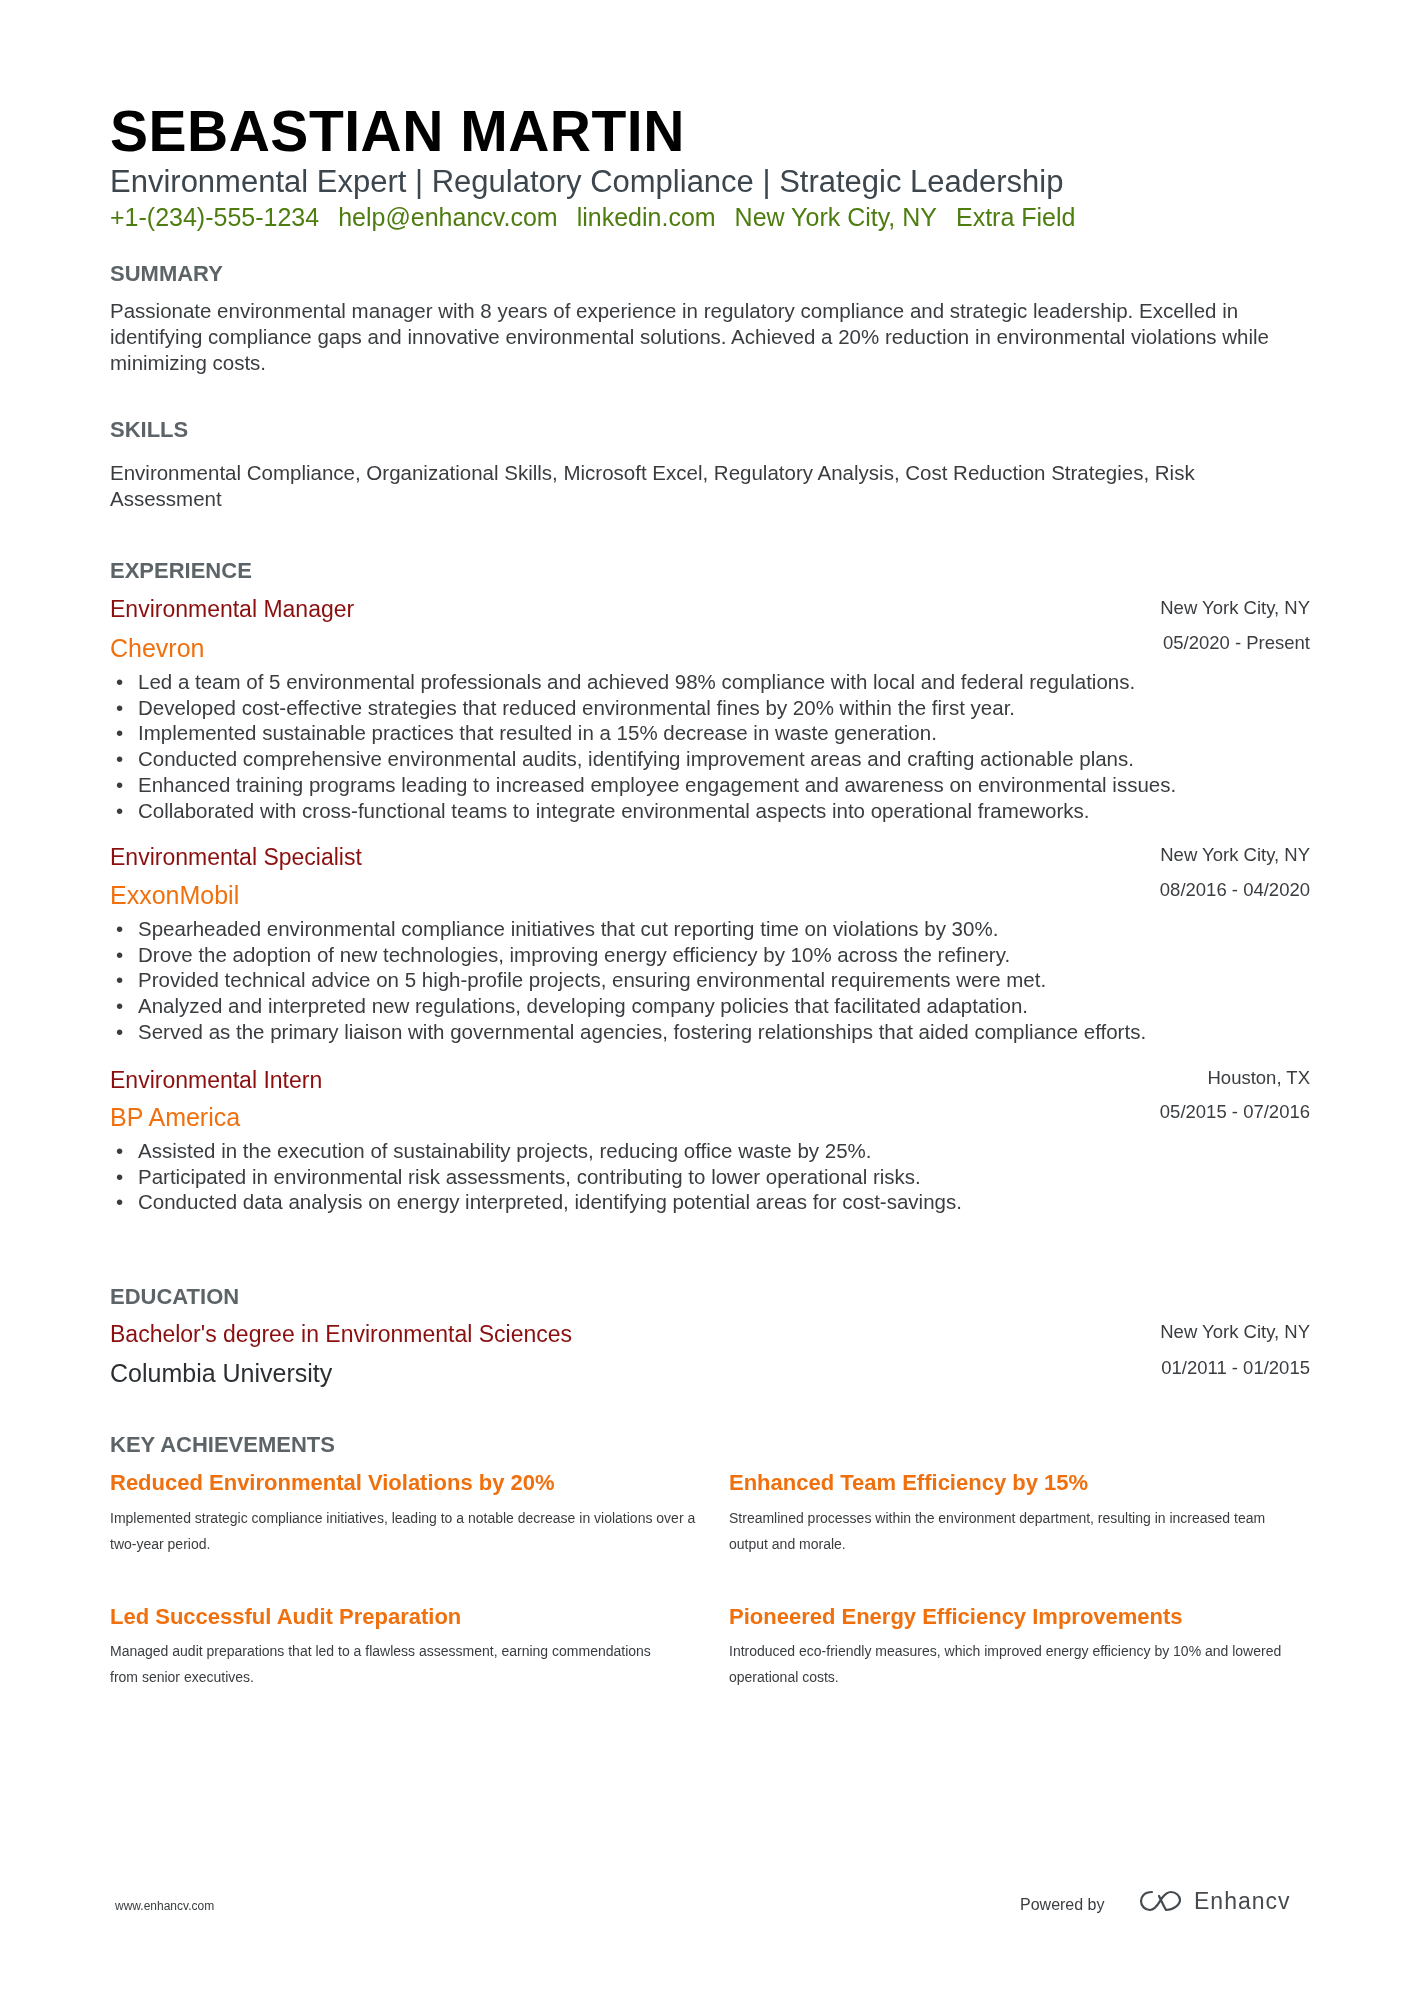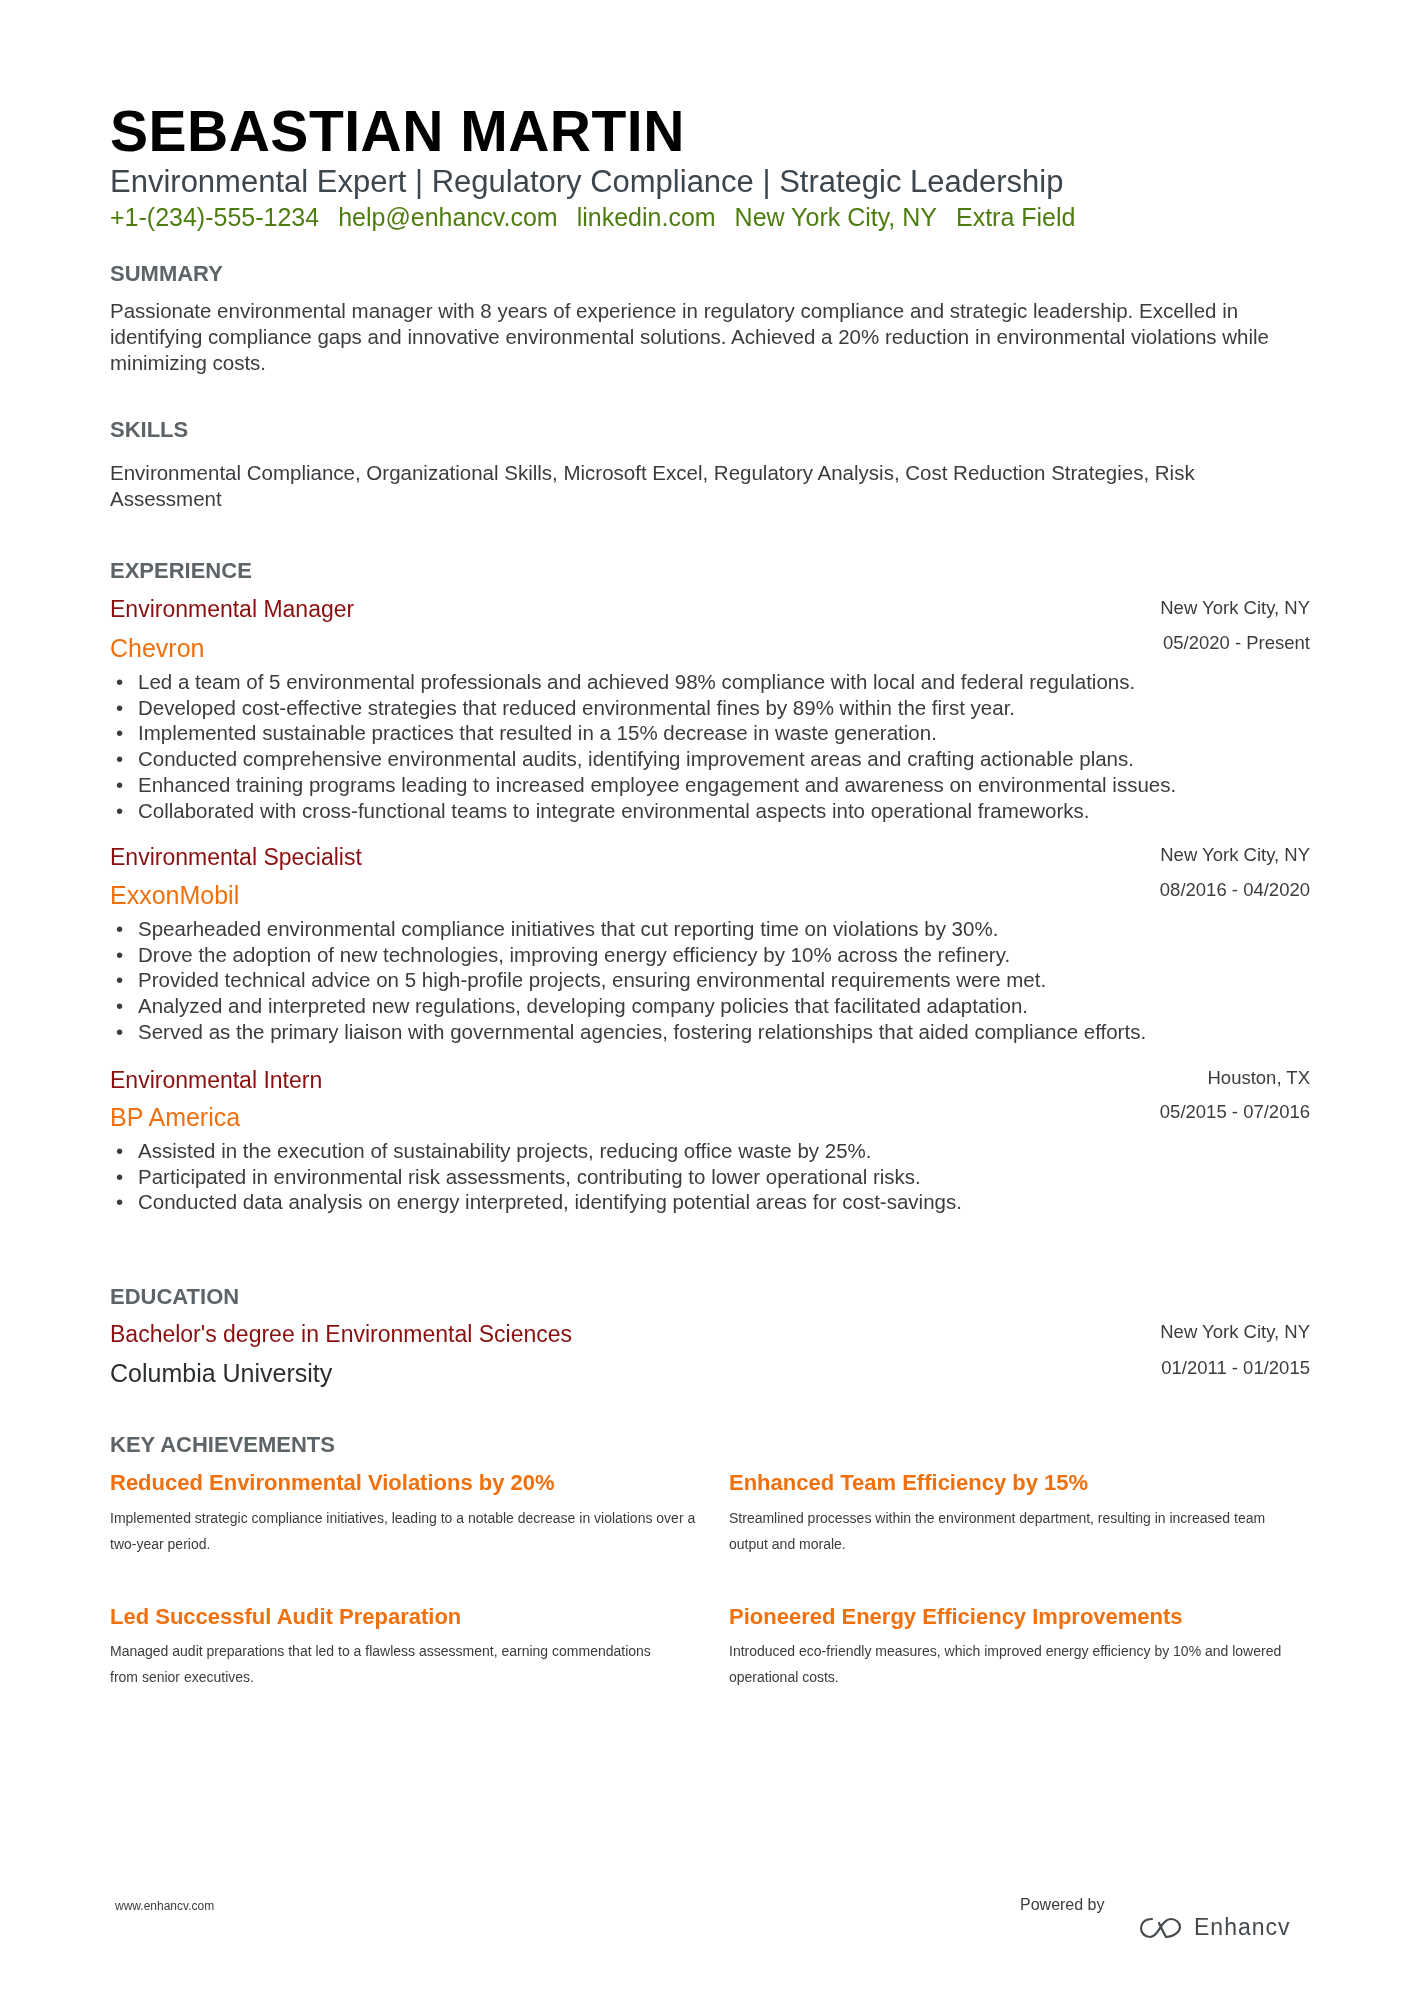--- a/index.html
+++ b/index.html
@@ -15,21 +15,21 @@
   .company { left: 110px; font-size: 25px; color: #f0700e; }
   .meta { right: 100px; font-size: 18.5px; color: #3a3d40; text-align: right; }
   .bullets { left: 110px; width: 1210px; list-style: none; font-size: 20.5px; line-height: 25.7px; color: #3a3d40; }
   .bullets li { position: relative; padding-left: 28px; white-space: nowrap; }
   .bullets li::before { content: "\2022"; position: absolute; left: 6px; top: 0; color: #3a3d40; }
   .univ { left: 110px; font-size: 25px; color: #2c2f31; }
   .ach-title { font-size: 22px; font-weight: bold; color: #f0700e; }
   .ach-desc { width: 590px; font-size: 14px; line-height: 26px; color: #3a3d40; white-space: normal; }
   .footer-url { left: 115px; top: 1899px; font-size: 12px; color: #3a3d40; }
   .powered { left: 1020px; top: 1896px; font-size: 16px; color: #3a3d40; }
-  .logo { left: 1138px; top: 1888px; display: flex; align-items: flex-end; gap: 10px; margin-top: 26px; }
+  .logo { left: 1138px; top: 1888px; display: flex; align-items: flex-start; gap: 10px; }
   .logo-text { font-size: 23px; color: #444a4e; letter-spacing: 1px; }
 </style>
 </head>
 <body>
 
 <div class="abs name">SEBASTIAN MARTIN</div>
 <div class="abs subtitle">Environmental Expert | Regulatory Compliance | Strategic Leadership</div>
 <div class="abs contacts">
   <span>+1-(234)-555-1234</span>
   <span>help@enhancv.com</span>
@@ -45,21 +45,21 @@
 <div class="abs para" style="top:460px">Environmental Compliance, Organizational Skills, Microsoft Excel, Regulatory Analysis, Cost Reduction Strategies, Risk Assessment</div>
 
 <div class="abs section-h" style="top:558px">EXPERIENCE</div>
 
 <div class="abs job-title" style="top:596px">Environmental Manager</div>
 <div class="abs company" style="top:634px">Chevron</div>
 <div class="abs meta" style="top:597px">New York City, NY</div>
 <div class="abs meta" style="top:632px">05/2020 - Present</div>
 <ul class="abs bullets" style="top:669px">
   <li>Led a team of 5 environmental professionals and achieved 98% compliance with local and federal regulations.</li>
-  <li>Developed cost-effective strategies that reduced environmental fines by 89% within the first year.</li>
+  <li>Developed cost-effective strategies that reduced environmental fines by 20% within the first year.</li>
   <li>Implemented sustainable practices that resulted in a 15% decrease in waste generation.</li>
   <li>Conducted comprehensive environmental audits, identifying improvement areas and crafting actionable plans.</li>
   <li>Enhanced training programs leading to increased employee engagement and awareness on environmental issues.</li>
   <li>Collaborated with cross-functional teams to integrate environmental aspects into operational frameworks.</li>
 </ul>
 
 <div class="abs job-title" style="top:844px">Environmental Specialist</div>
 <div class="abs company" style="top:881px">ExxonMobil</div>
 <div class="abs meta" style="top:844px">New York City, NY</div>
 <div class="abs meta" style="top:879px">08/2016 - 04/2020</div>

